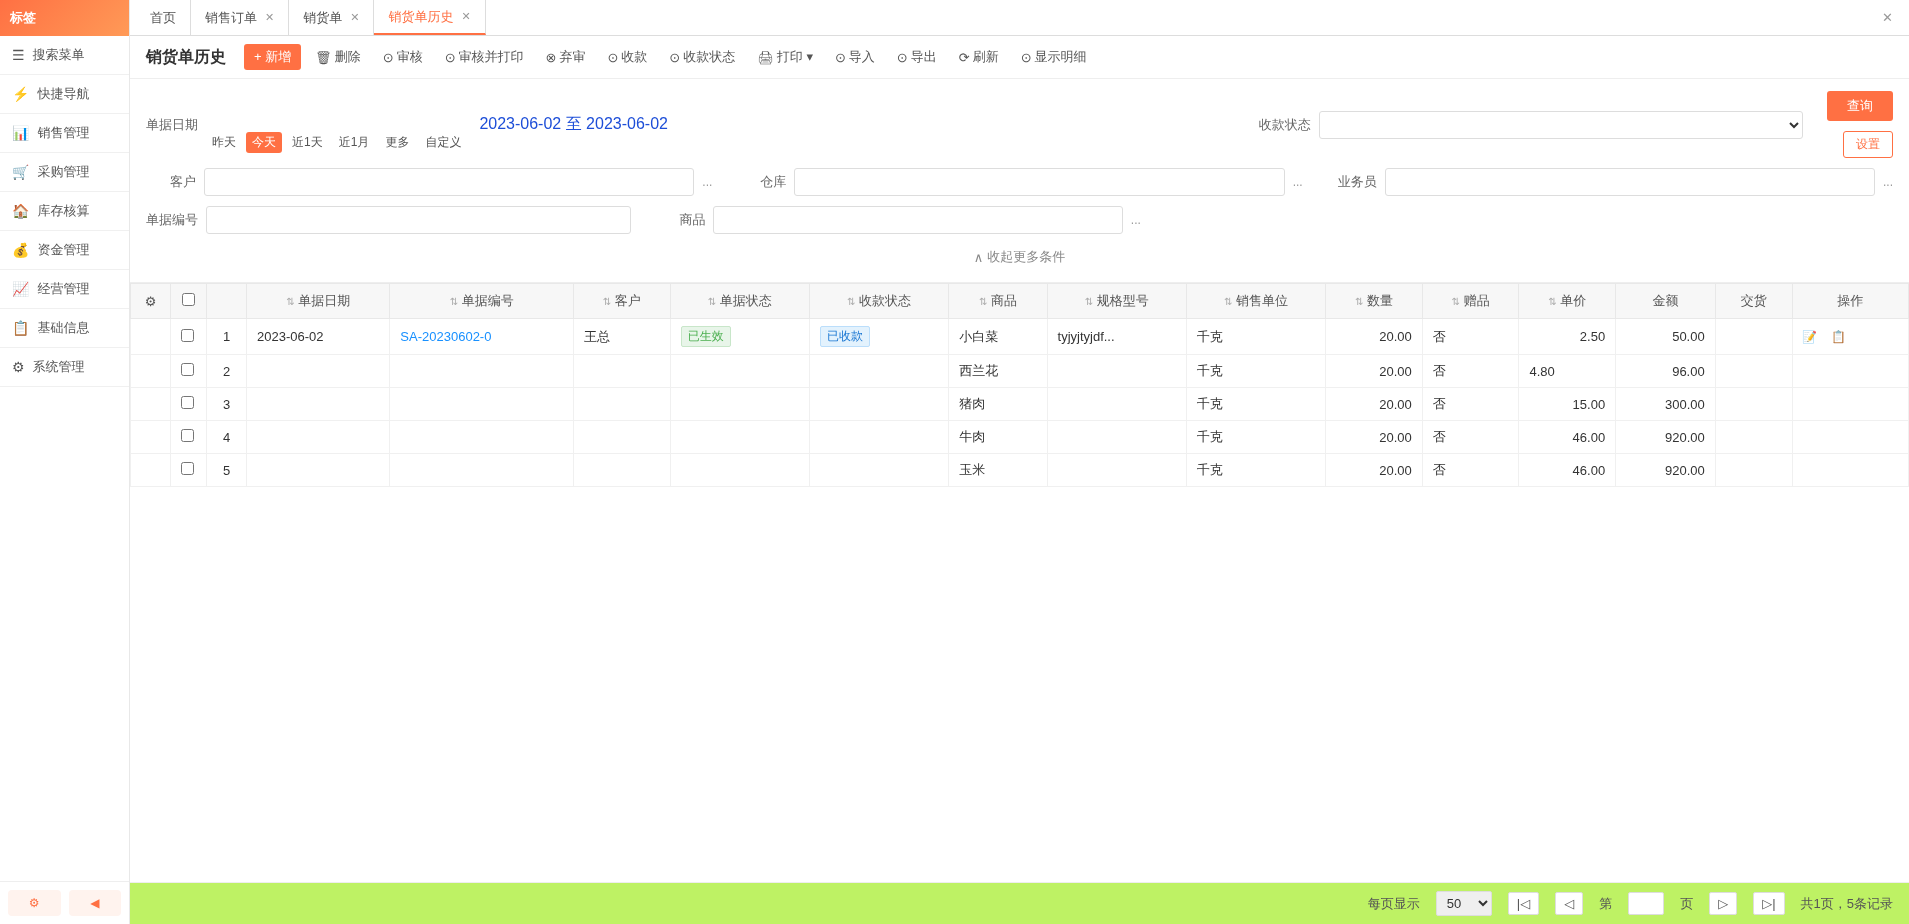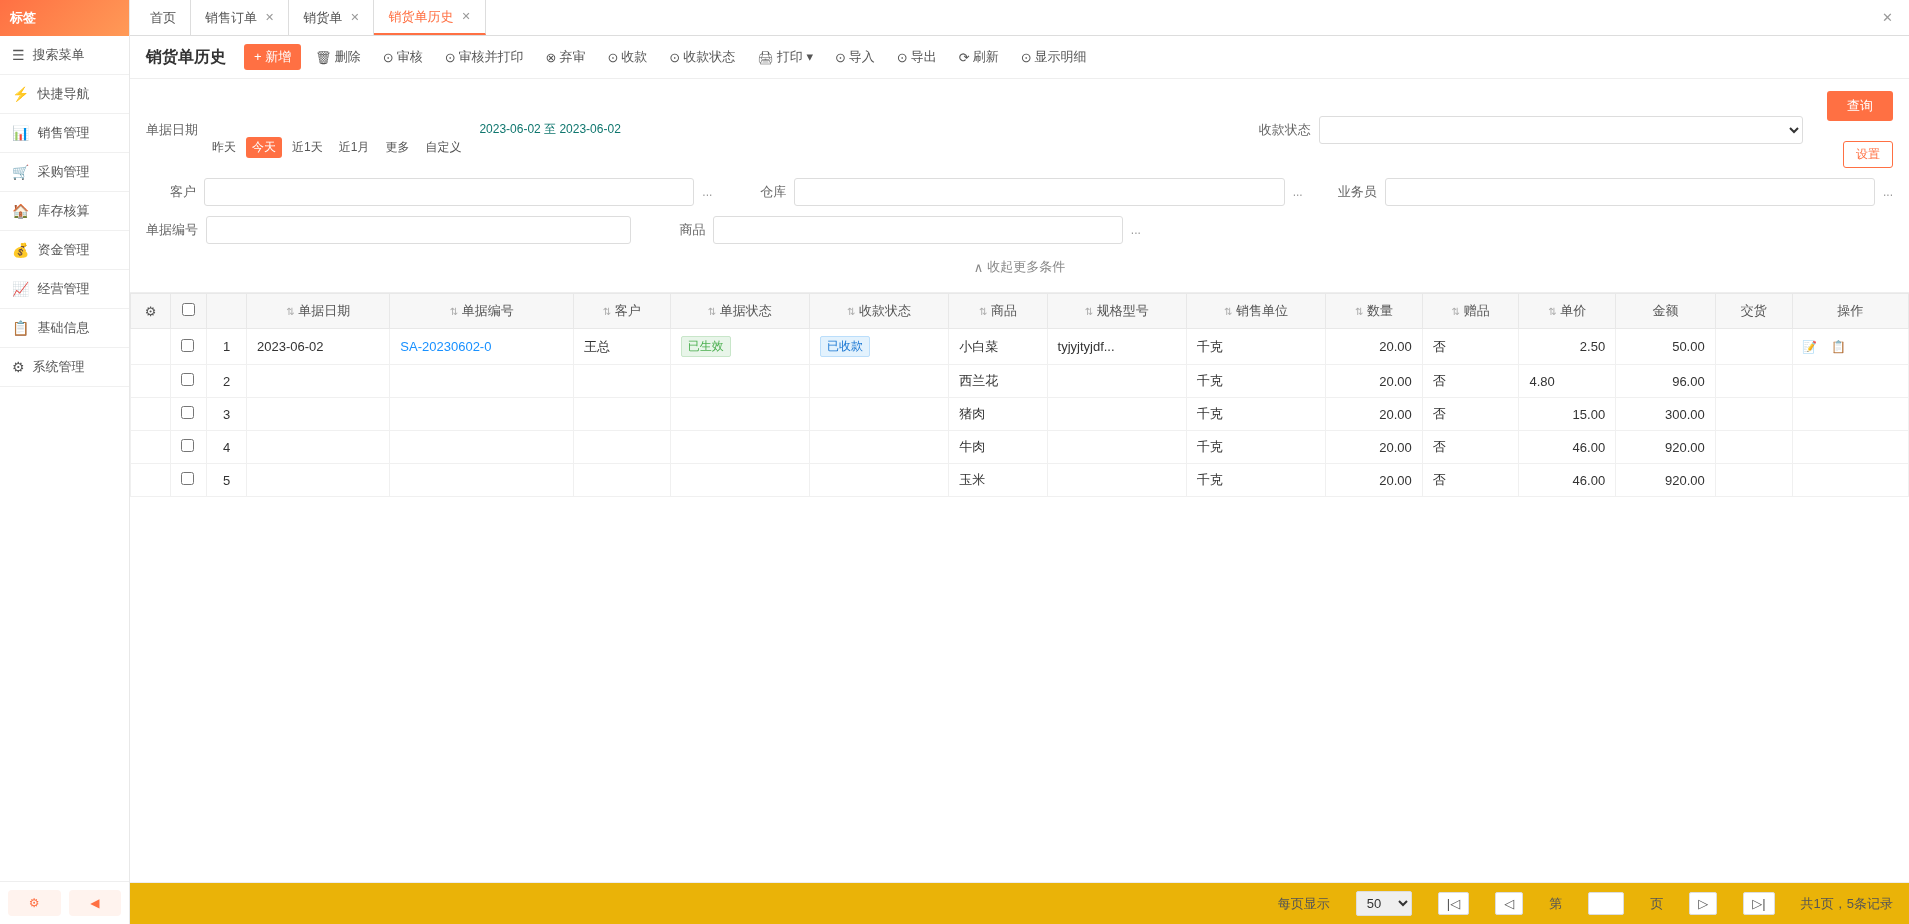--- a/index.html
+++ b/index.html
@@ -196,22 +196,22 @@
       cursor: pointer;
       font-size: 12px;
       color: #555;
       margin-top: 36px;
     }
     .date-tag.active {
       background: #ff7043;
       color: #fff;
     }
     .date-range {
-      color: #0f766e;
-      font-size: 12px;
+      color: #1d4ed8;
+      font-size: 16px;
       margin-left: 4px;
     }
     .collapse-btn {
       display: flex;
       align-items: center;
       justify-content: center;
       gap: 4px;
       cursor: pointer;
       color: #888;
       font-size: 12px;
@@ -231,21 +231,21 @@
       color: #ff7043;
       border: 1px solid #ff7043;
       border-radius: 3px;
       padding: 4px 12px;
       cursor: pointer;
       font-size: 12px;
     }
     .filter-actions {
       display: flex;
       flex-direction: column;
-      gap: 20px;
+      gap: 10px;
       align-items: flex-end;
     }
 
     
     .table-container {
       flex: 1;
       overflow: auto;
       background: #fff;
       margin: 0;
     }
@@ -304,23 +304,23 @@
       gap: 20px;
     }
     .summary-val { font-weight: bold; color: #333; }
 
     
     .pagination {
       display: flex;
       align-items: center;
       justify-content: flex-end;
       padding: 8px 16px;
-      background: #eab308;
+      background: #bef264;
       border-top: 1px solid #eee;
-      gap: 26px;
+      gap: 16px;
       font-size: 13px;
       color: #555;
     }
     .page-btn {
       border: 1px solid #ddd;
       background: #fff;
       padding: 3px 8px;
       cursor: pointer;
       border-radius: 2px;
       color: #555;

